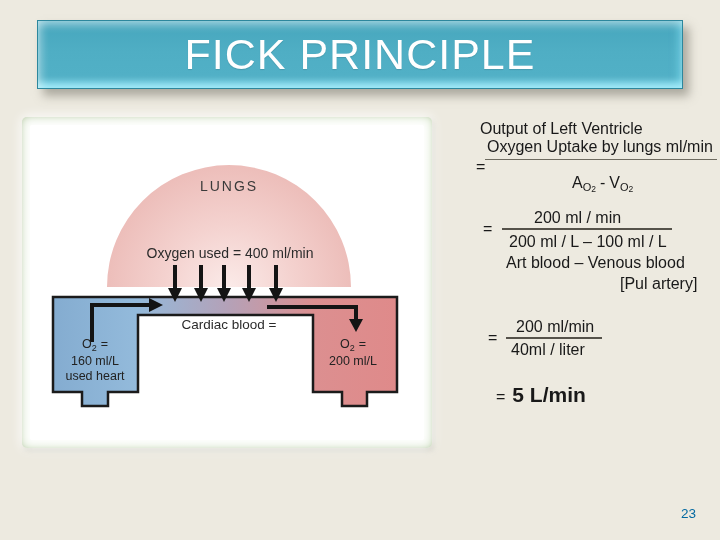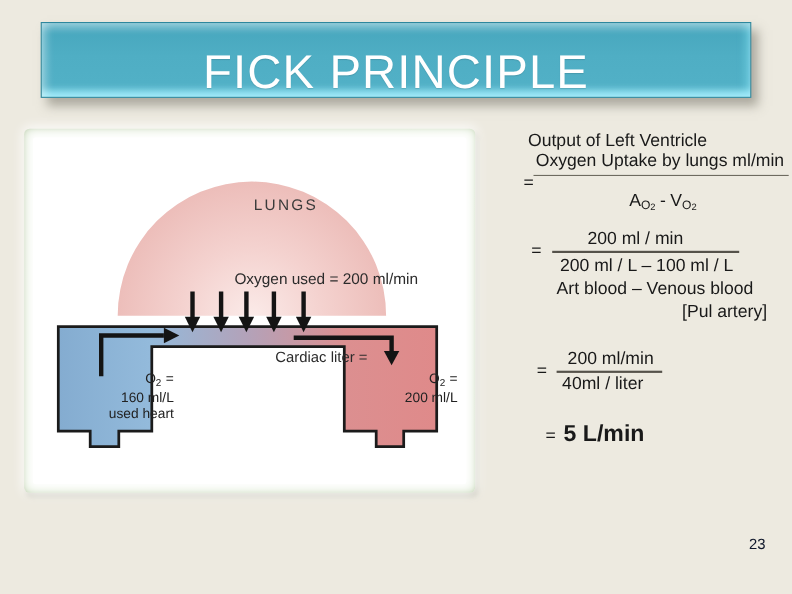--- a/index.html
+++ b/index.html
@@ -12,40 +12,40 @@
   .title-bar{
     position:absolute;left:37px;top:20px;width:644px;height:67px;
     background:linear-gradient(180deg,#46A6BD 0%,#4FAEC4 45%,#52B1C7 100%);
     border:1px solid #2D879D;
     box-shadow:
       inset 0 8px 7px -3px rgba(255,255,255,.38),
       inset 8px 0 7px -3px rgba(255,255,255,.30),
       inset 0 -9px 7px -3px rgba(160,235,250,.95),
       inset -8px 0 7px -3px rgba(120,215,235,.55),
       6px 7px 9px rgba(110,108,96,.50);
-    display:flex;align-items:flex-end;justify-content:center;
+    display:flex;align-items:center;justify-content:center;
   }
   .title-text{
     color:#fff;font-size:43px;letter-spacing:1px;line-height:1;
     text-shadow:0 1px 1px rgba(0,0,0,.12);
   }
   
   .figure-frame{
     position:absolute;left:22px;top:117px;width:410px;height:331px;
     background:linear-gradient(135deg,#C2D5B1 0%,#CDDFBD 55%,#C6D9B6 100%);
     border-radius:5px;
     box-shadow:2px 3px 5px rgba(140,140,122,.35), inset 0 0 4px rgba(110,140,90,.35);
   }
   .figure-white{
     position:absolute;left:8px;top:8px;right:8px;bottom:8px;
     background:#fff;border-radius:2px;
     box-shadow:0 0 11px 9px rgba(255,255,255,.98);
   }
   .figure-svg{position:absolute;left:0;top:0;}
-  .fig-lbl{position:absolute;text-align:right;color:#2b2b2b;}
+  .fig-lbl{position:absolute;text-align:center;color:#2b2b2b;}
   .lbl-lungs{left:147px;top:61px;width:120px;font-size:14px;letter-spacing:2px;color:#3a3a3a;}
   .lbl-oxygen{left:58px;top:128px;width:300px;font-size:14px;}
   .lbl-cardiac{left:102px;top:200px;width:210px;font-size:13.5px;line-height:16.5px;}
   .lbl-heart{width:126px;font-size:12.5px;line-height:15.5px;top:220px;color:#222;}
   .lbl-right-heart{left:10px;}
   .lbl-left-heart{left:268px;}
   .hsub{font-size:9px;position:relative;top:3px;}
   .heq{margin-left:4px;}
   
   .formula{
@@ -67,22 +67,22 @@
   .f-note1{left:34px;top:140px;}
   .f-note2{left:148px;top:161px;}
   .f-eq3{left:16px;top:215px;}
   .f-num3{left:44px;top:204px;}
   .f-bar3{left:34px;top:224px;width:96px;height:1.5px;background:#55524a;}
   .f-den3{left:39px;top:227px;}
   .f-result{left:24px;top:269px;}
   .f-result .res{font-weight:bold;font-size:21px;margin-left:7px;text-align:right;}
   
   .page-number{
-    position:absolute;left:664px;top:487px;width:32px;text-align:right;
-    font-size:13.5px;color:#0f172a;
+    position:absolute;left:664px;top:506px;width:32px;text-align:right;
+    font-size:13.5px;color:#0369a1;
   }
 </style>
 </head>
 <body>
 
 <div class="slide">
 
   <div class="title-bar">
     <span class="title-text">FICK PRINCIPLE</span>
   </div>
@@ -128,23 +128,23 @@
         <polygon points="127,181 127,195 141,188" fill="#141414"></polygon>
       </g>
 
       <g>
         <polyline points="245,190 334,190 334,202" fill="none" stroke="#141414" stroke-width="4"></polyline>
         <polygon points="327,202 341,202 334,215" fill="#141414"></polygon>
       </g>
     </svg>
 
     <div class="fig-lbl lbl-lungs">LUNGS</div>
-    <div class="fig-lbl lbl-oxygen">Oxygen used = 200 ml/min</div>
+    <div class="fig-lbl lbl-oxygen">Oxygen used = 400 ml/min</div>
     <div class="fig-lbl lbl-cardiac">
-      <div>Cardiac liter =</div>
+      <div>Cardiac blood =</div>
     </div>
     <div class="fig-lbl lbl-heart lbl-right-heart">
       <div><span>O</span><span class="hsub">2</span><span class="heq">=</span></div>
       <div>160 ml/L</div>
       <div>used heart</div>
     </div>
     <div class="fig-lbl lbl-heart lbl-left-heart">
       <div><span>O</span><span class="hsub">2</span><span class="heq">=</span></div>
       <div>200 ml/L</div>
     </div>

